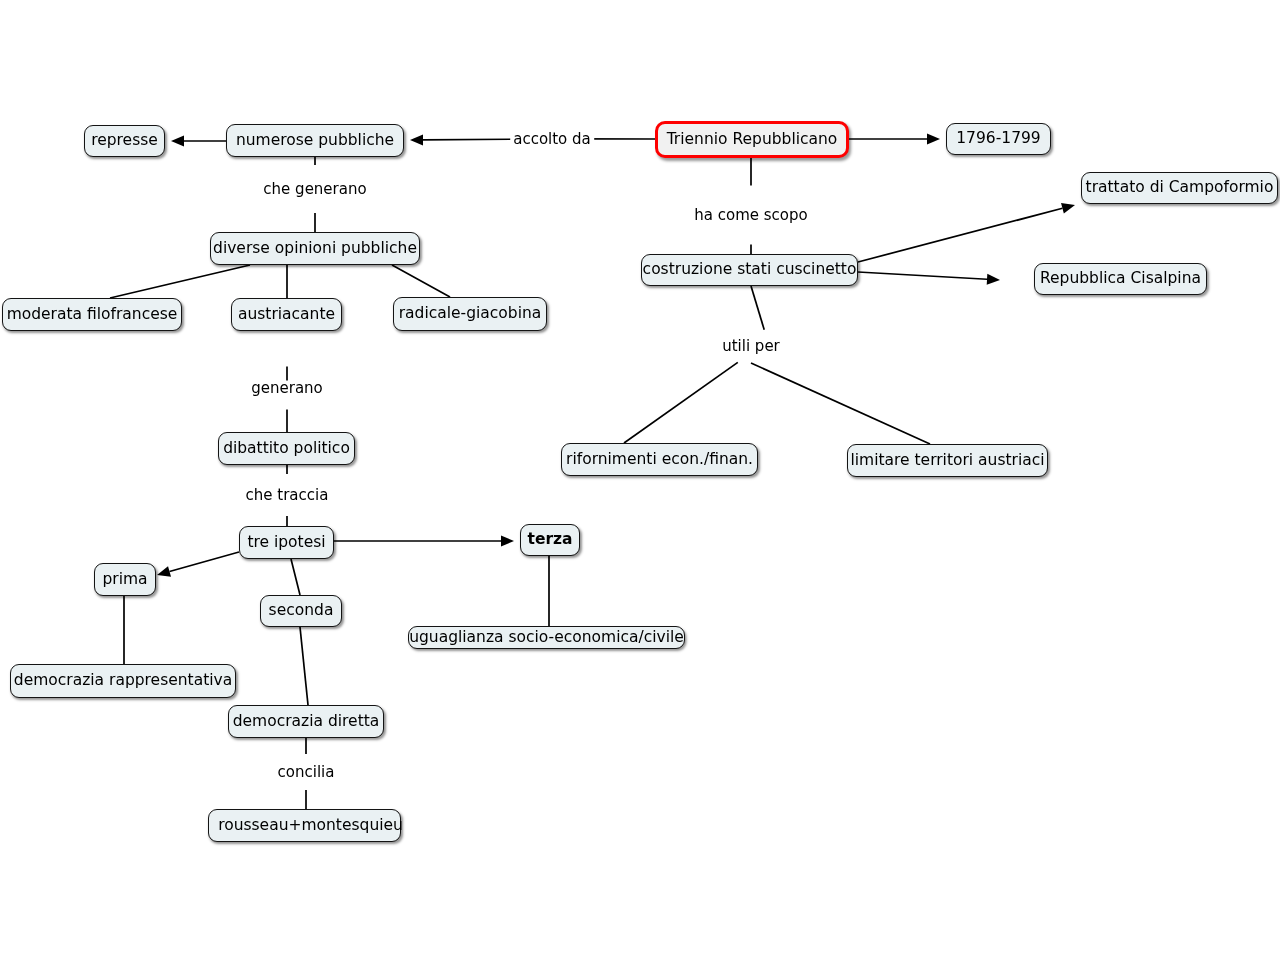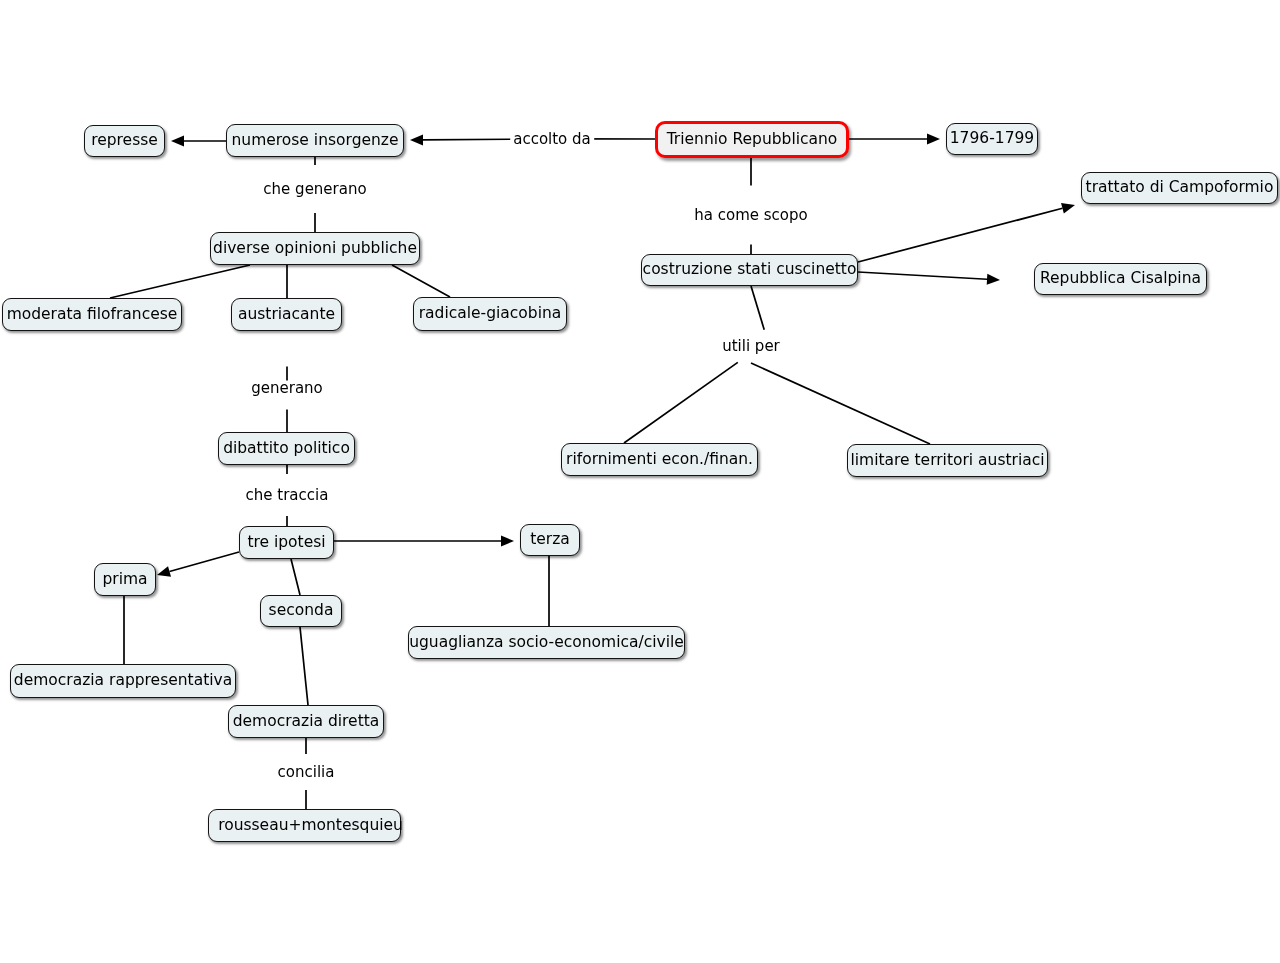--- a/index.html
+++ b/index.html
@@ -139,66 +139,66 @@
         <line x1="737.7928212753025" y1="362.32698472265764" x2="624" y2="443" stroke="#000000" stroke-width="1.7"></line>
       </g>
       <g>
         <line x1="751" y1="363" x2="930" y2="444" stroke="#000000" stroke-width="1.7"></line>
       </g>
     </svg>
   <div id="node-layer">
       <div class="node root" style="left: 655px; top: 121px; width: 194px; height: 37px;">
         <span>Triennio Repubblicano</span>
       </div>
-      <div class="node" style="left: 946px; top: 123px; width: 92px; height: 32px;">
+      <div class="node" style="left: 946px; top: 123px; width: 105px; height: 32px;">
         <span>1796-1799</span>
       </div>
       <div class="node" style="left: 226px; top: 124px; width: 178px; height: 33px;">
-        <span>numerose insorgenze</span>
+        <span>numerose pubbliche</span>
       </div>
       <div class="node" style="left: 84px; top: 125px; width: 81px; height: 32px; text-align: center;">
         <span>represse</span>
       </div>
       <div class="node" style="left: 210px; top: 232px; width: 210px; height: 33px;">
         <span>diverse opinioni pubbliche</span>
       </div>
       <div class="node" style="left: 2px; top: 298px; width: 180px; height: 33px;">
         <span>moderata filofrancese</span>
       </div>
       <div class="node" style="left: 231px; top: 298px; width: 111px; height: 33px;">
         <span>austriacante</span>
       </div>
-      <div class="node" style="left: 393px; top: 297px; width: 154px; height: 34px; margin-left: 20px;">
+      <div class="node" style="left: 393px; top: 297px; width: 154px; height: 34px;">
         <span>radicale-giacobina</span>
       </div>
       <div class="node" style="left: 218px; top: 432px; width: 137px; height: 33px;">
         <span>dibattito politico</span>
       </div>
       <div class="node" style="left: 239px; top: 526px; width: 95px; height: 33px;">
         <span>tre ipotesi</span>
       </div>
       <div class="node" style="left: 94px; top: 563px; width: 62px; height: 33px;">
         <span>prima</span>
       </div>
       <div class="node" style="left: 260px; top: 595px; width: 82px; height: 32px;">
         <span>seconda</span>
       </div>
-      <div class="node" style="left: 520px; top: 524px; width: 60px; height: 32px;">
+      <div class="node" style="left: 520px; top: 524px; width: 60px; height: 32px; font-weight: bold;">
         <span>terza</span>
       </div>
       <div class="node" style="left: 10px; top: 664px; width: 226px; height: 34px;">
         <span>democrazia rappresentativa</span>
       </div>
       <div class="node" style="left: 228px; top: 705px; width: 156px; height: 33px;">
         <span>democrazia diretta</span>
       </div>
       <div class="node" style="left: 208px; top: 809px; width: 193px; height: 33px; padding-left: 21px;">
         <span>rousseau+montesquieu</span>
       </div>
-      <div class="node" style="left: 408px; top: 626px; width: 277px; height: 33px;">
+      <div class="node" style="left: 408px; top: 626px; width: 277px; height: 23px;">
         <span>uguaglianza socio-economica/civile</span>
       </div>
       <div class="node" style="left: 641px; top: 254px; width: 217px; height: 32px;">
         <span>costruzione stati cuscinetto</span>
       </div>
       <div class="node" style="left: 1081px; top: 172px; width: 197px; height: 32px;">
         <span>trattato di Campoformio</span>
       </div>
       <div class="node" style="left: 1006px; top: 263px; width: 173px; height: 32px; margin-left: 28px;">
         <span>Repubblica Cisalpina</span>

